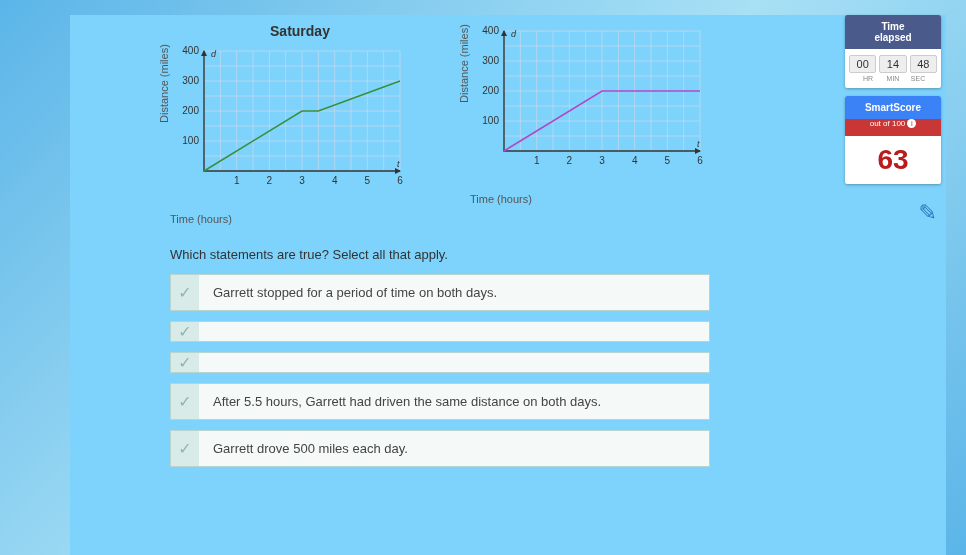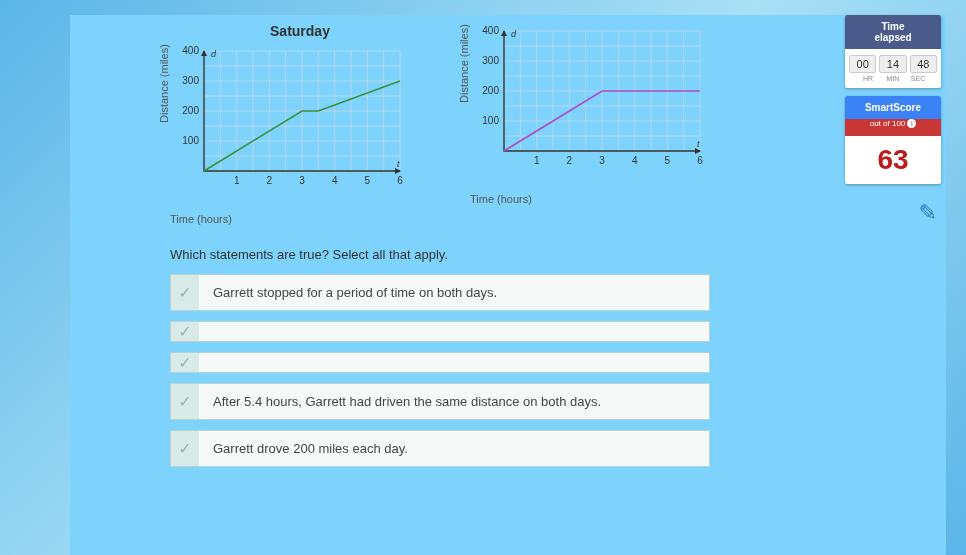--- a/index.html
+++ b/index.html
@@ -139,25 +139,25 @@
         <div class="txt">Garrett stopped for a period of time on both days.</div>
       </div>
     <div class="choice">
         <div class="tick">✓</div>
       </div>
     <div class="choice">
         <div class="tick">✓</div>
       </div>
     <div class="choice">
         <div class="tick">✓</div>
-        <div class="txt">After 5.4 hours, Garrett had driven the same distance on both days.</div>
+        <div class="txt">After 5.5 hours, Garrett had driven the same distance on both days.</div>
       </div>
     <div class="choice">
         <div class="tick">✓</div>
-        <div class="txt">Garrett drove 200 miles each day.</div>
+        <div class="txt">Garrett drove 500 miles each day.</div>
       </div>
   </div>
 </div>
 
 <div class="side">
   <div class="panel">
     <div class="hdr time-hdr" style="white-space:pre-line">Time
 elapsed</div>
     <div class="time-body">
       <div class="seg">00</div>

